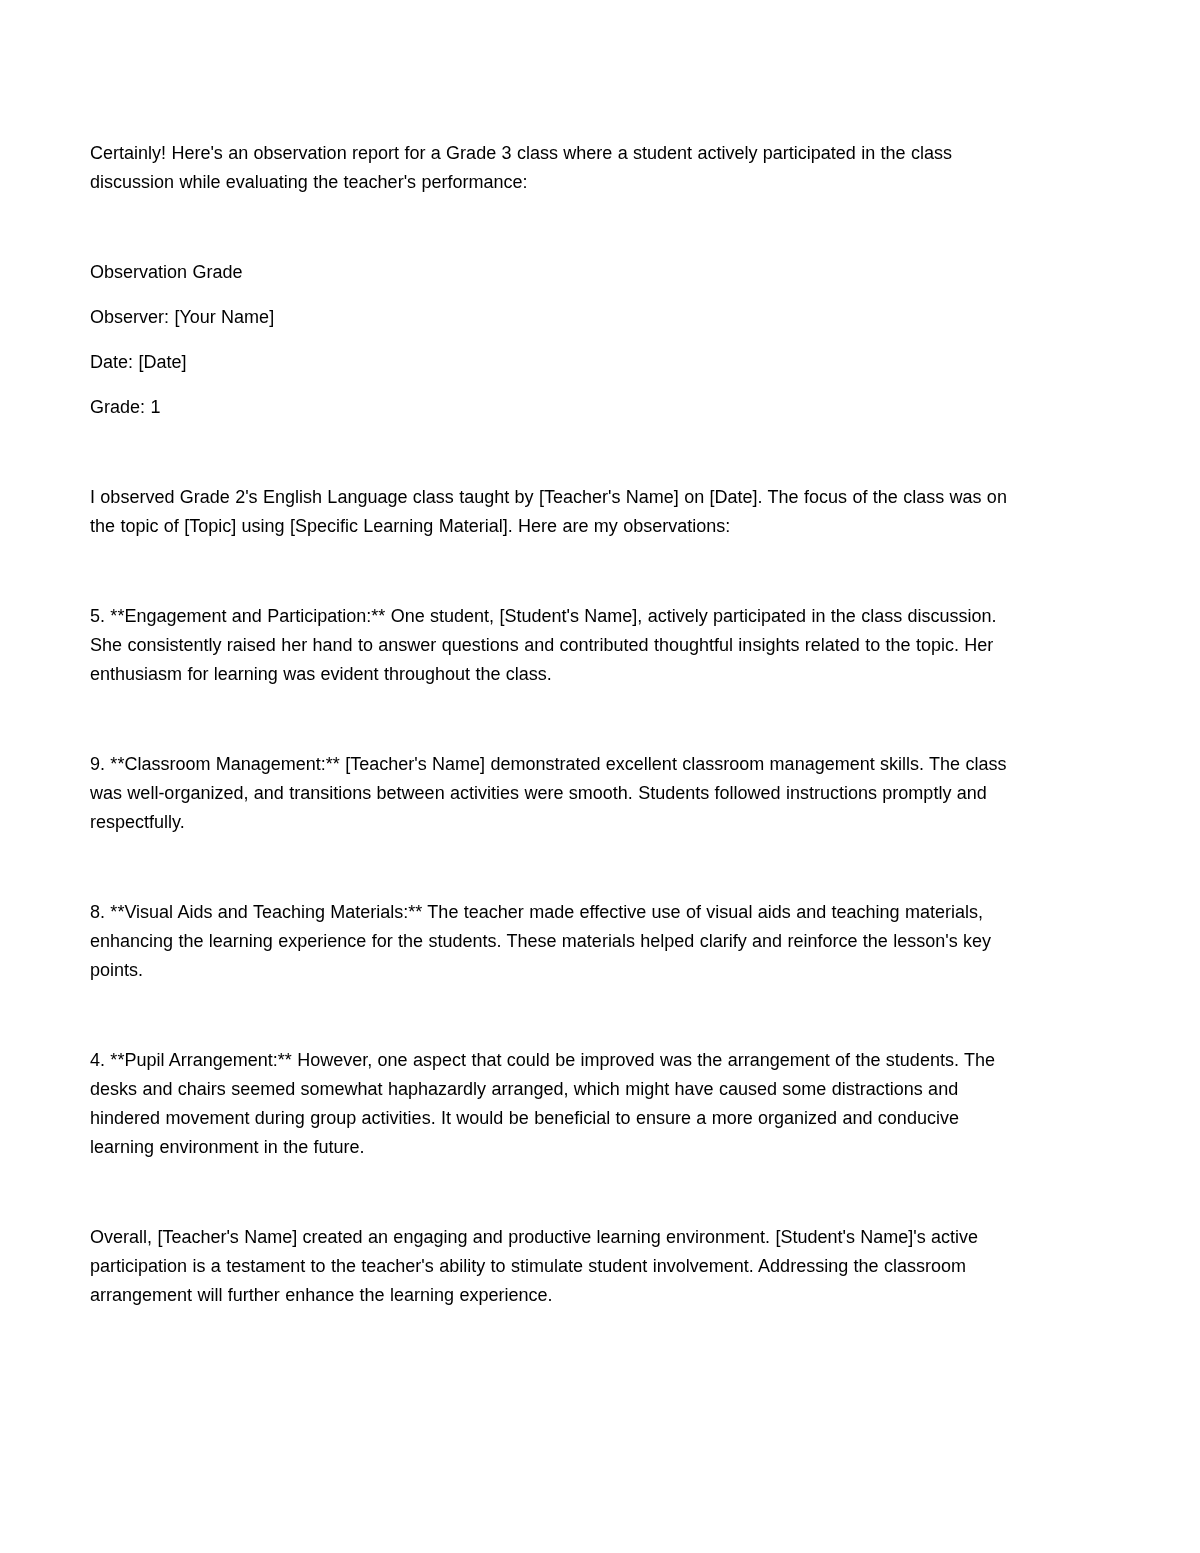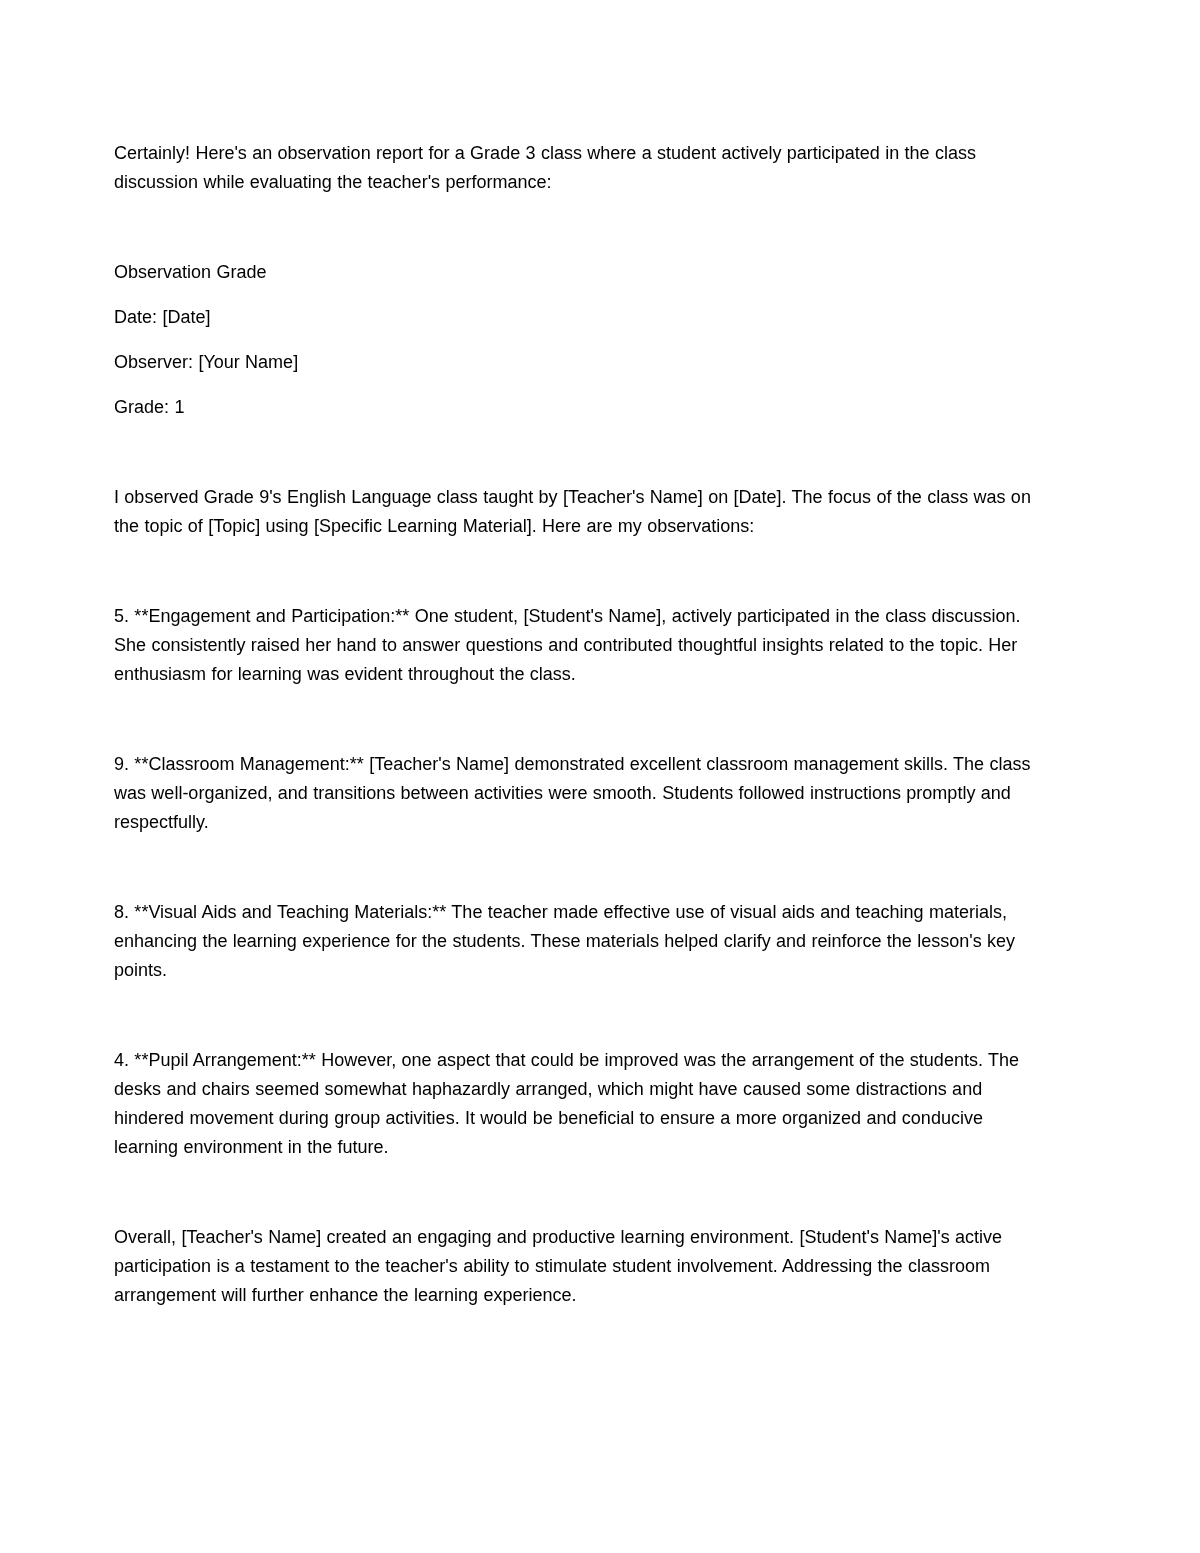--- a/index.html
+++ b/index.html
@@ -7,21 +7,21 @@
     padding: 0;
     background: #ffffff;
   }
   .doc-page {
     position: relative;
     box-sizing: border-box;
     width: 1200px;
     height: 1553px;
     overflow: hidden;
     background: #ffffff;
-    padding: 139px 134px 40px 114px;
+    padding: 139px 134px 40px 90px;
     font-family: "Liberation Sans", sans-serif;
     font-size: 18px;
     line-height: 29px;
     color: #000000;
     -webkit-font-smoothing: antialiased;
   }
   .para {
     margin: 0 0 16px 0;
     max-width: 925px;
     word-spacing: 0.02em;
@@ -32,22 +32,22 @@
   .para.last {
     margin-bottom: 0;
   }
 </style>
 </head>
 <body>
 
 <div class="doc-page" style="background: rgb(255, 255, 255); color: rgb(0, 0, 0);">
   <p class="para gap-large">Certainly! Here's an observation report for a Grade 3 class where a student actively participated in the class discussion while evaluating the teacher's performance:</p>
   <p class="para">Observation Grade</p>
+  <p class="para">Observer: [Your Name]</p>
   <p class="para">Date: [Date]</p>
-  <p class="para">Observer: [Your Name]</p>
   <p class="para gap-large">Grade: 1</p>
-  <p class="para gap-large">I observed Grade 9's English Language class taught by [Teacher's Name] on [Date]. The focus of the class was on the topic of [Topic] using [Specific Learning Material]. Here are my observations:</p>
+  <p class="para gap-large">I observed Grade 2's English Language class taught by [Teacher's Name] on [Date]. The focus of the class was on the topic of [Topic] using [Specific Learning Material]. Here are my observations:</p>
   <p class="para gap-large">5. **Engagement and Participation:** One student, [Student's Name], actively participated in the class discussion. She consistently raised her hand to answer questions and contributed thoughtful insights related to the topic. Her enthusiasm for learning was evident throughout the class.</p>
   <p class="para gap-large">9. **Classroom Management:** [Teacher's Name] demonstrated excellent classroom management skills. The class was well-organized, and transitions between activities were smooth. Students followed instructions promptly and respectfully.</p>
   <p class="para gap-large">8. **Visual Aids and Teaching Materials:** The teacher made effective use of visual aids and teaching materials, enhancing the learning experience for the students. These materials helped clarify and reinforce the lesson's key points.</p>
   <p class="para gap-large">4. **Pupil Arrangement:** However, one aspect that could be improved was the arrangement of the students. The desks and chairs seemed somewhat haphazardly arranged, which might have caused some distractions and hindered movement during group activities. It would be beneficial to ensure a more organized and conducive learning environment in the future.</p>
   <p class="para last">Overall, [Teacher's Name] created an engaging and productive learning environment. [Student's Name]'s active participation is a testament to the teacher's ability to stimulate student involvement. Addressing the classroom arrangement will further enhance the learning experience.</p>
 </div>
 
 </body></html>

